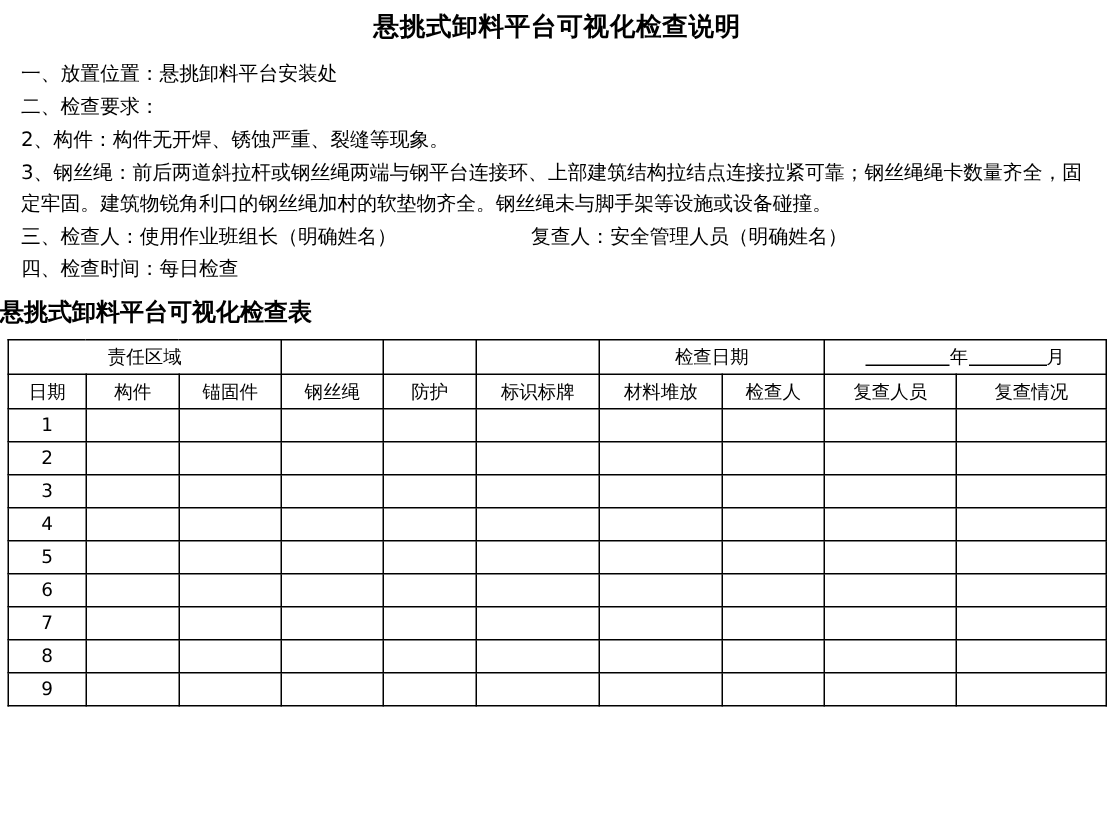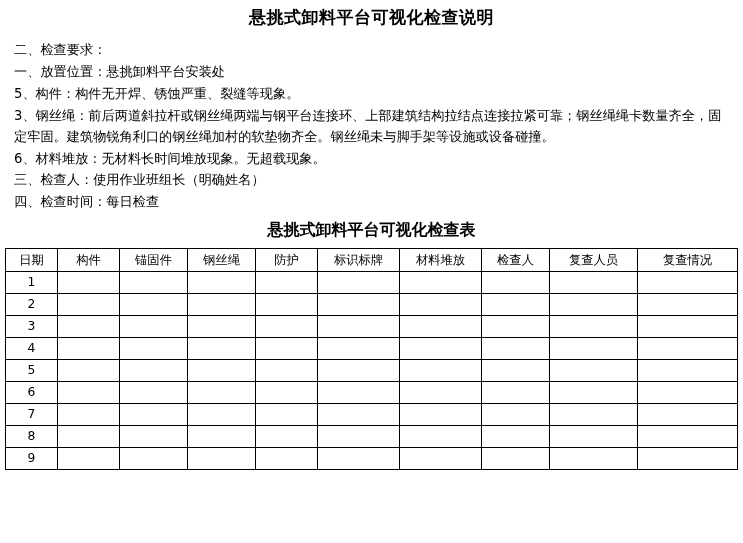--- a/index.html
+++ b/index.html
@@ -46,21 +46,20 @@
     display: flex;
   }
   .inspector-row .left {
     width: 340px;
     flex: 0 0 340px;
   }
   .inspector-row .right {
     flex: 1 1 auto;
   }
   .table-title {
-    text-align: center;
     font-size: 16px;
     font-weight: bold;
     margin: 8px 0 7px 0;
     font-family: "DejaVu Serif", "Liberation Serif", serif;
   }
   table.check {
     border-collapse: collapse;
     width: 713px;
     margin: 0 auto;
     table-layout: fixed;
@@ -98,48 +97,58 @@
   .empty-cell { }
 </style>
 </head>
 <body>
 
 <div class="page">
 
   <div class="doc-title">悬挑式卸料平台可视化检查说明</div>
 
   <div class="body-block">
+    <div class="line">一、放置位置：悬挑卸料平台安装处</div>
     <div class="line">二、检查要求：</div>
-    <div class="line">一、放置位置：悬挑卸料平台安装处</div>
-    <div class="line">5、构件：构件无开焊、锈蚀严重、裂缝等现象。</div>
+    <div class="line">2、构件：构件无开焊、锈蚀严重、裂缝等现象。</div>
     <div class="line">3、钢丝绳：前后两道斜拉杆或钢丝绳两端与钢平台连接环、上部建筑结构拉结点连接拉紧可靠；钢丝绳绳卡数量齐全，固定牢固。建筑物锐角利口的钢丝绳加村的软垫物齐全。钢丝绳未与脚手架等设施或设备碰撞。</div>
-    <div class="line">6、材料堆放：无材料长时间堆放现象。无超载现象。</div>
 
     <div class="inspector-row">
       <div class="left">三、检查人：使用作业班组长（明确姓名）</div>
+      <div class="right">复查人：安全管理人员（明确姓名）</div>
     </div>
     <div class="line">四、检查时间：每日检查</div>
   </div>
 
   <div class="table-title">悬挑式卸料平台可视化检查表</div>
 
   <table class="check">
     <colgroup>
       <col style="width:52px">
       <col style="width:62px">
       <col style="width:68px">
       <col style="width:68px">
       <col style="width:62px">
       <col style="width:82px">
       <col style="width:82px">
       <col style="width:68px">
       <col style="width:88px">
       <col style="width:100px">
     </colgroup>
     <tbody>
+      <tr class="head1">
+        <td colspan="3">责任区域</td>
+        <td class="empty-cell"></td>
+        <td class="empty-cell"></td>
+        <td class="empty-cell"></td>
+        <td colspan="2">检查日期</td>
+        <td colspan="2" class="date-head">
+          <span class="blank-line" style="width:56px"></span><span>年</span><span class="blank-line" style="width:52px"></span><span>月</span>
+        </td>
+      </tr>
       <tr class="head2">
         <td>日期</td>
         <td>构件</td>
         <td>锚固件</td>
         <td>钢丝绳</td>
         <td>防护</td>
         <td>标识标牌</td>
         <td>材料堆放</td>
         <td>检查人</td>
         <td>复查人员</td>

